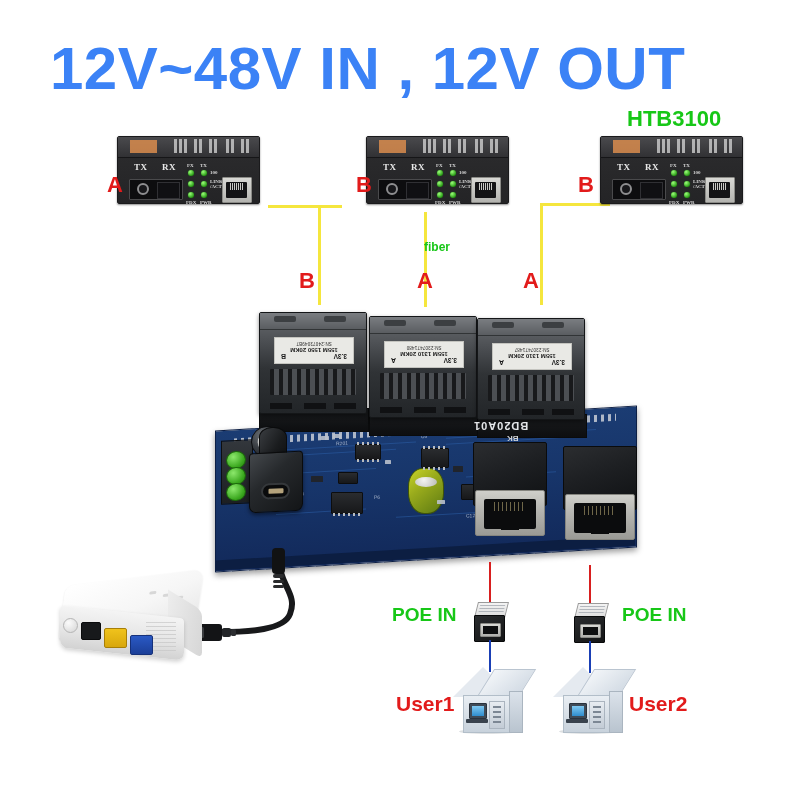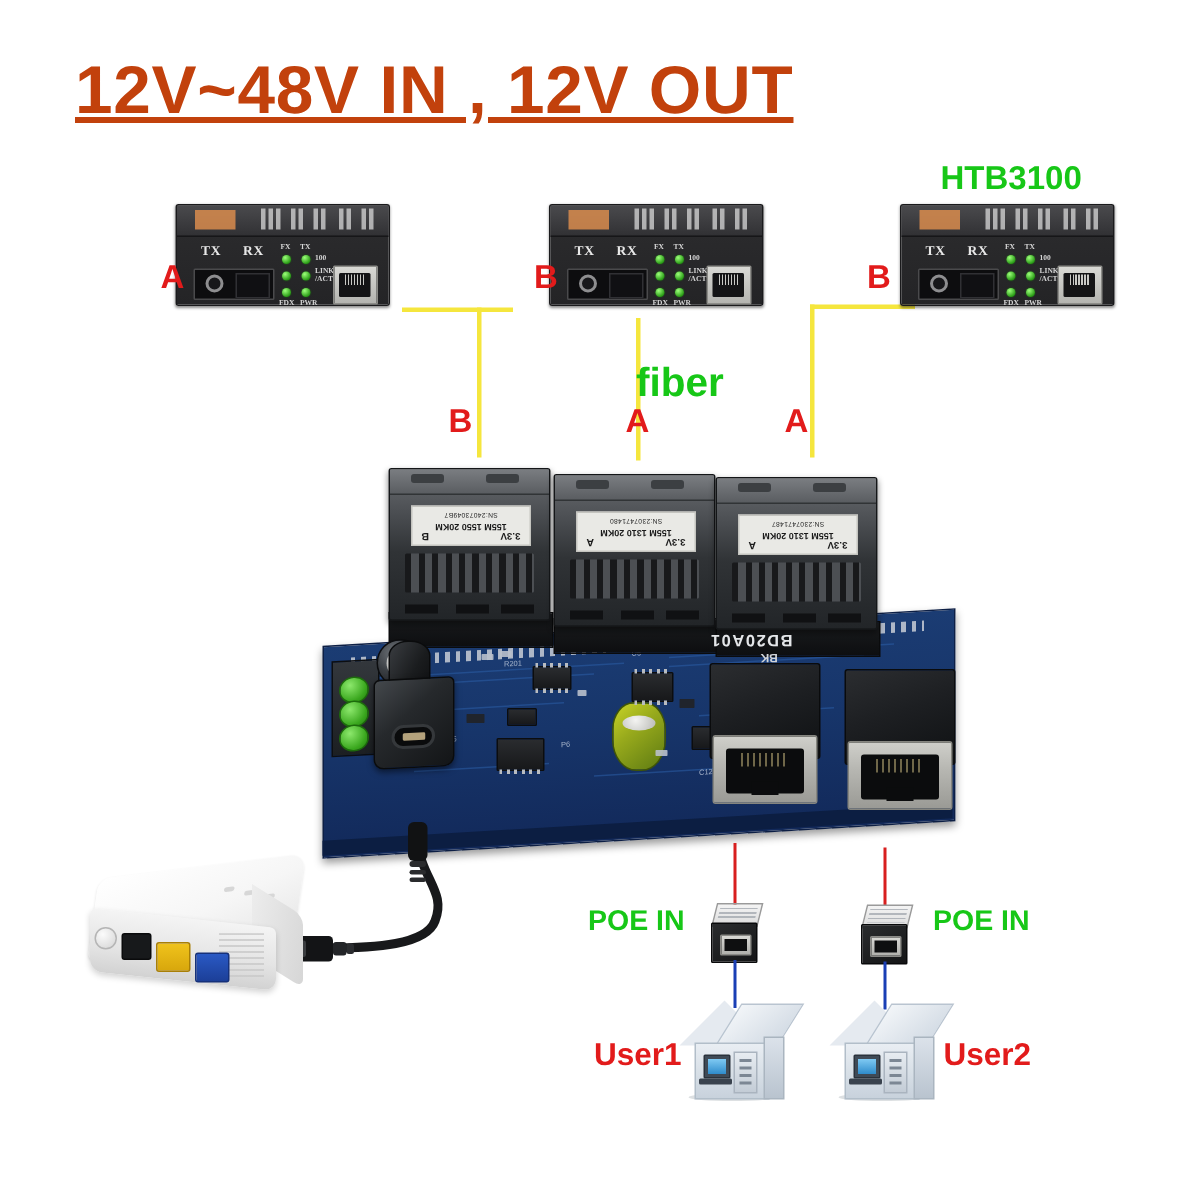--- a/index.html
+++ b/index.html
@@ -10,34 +10,33 @@
     font-family:"Liberation Sans", sans-serif;
     overflow:hidden;
     position:relative;
   }
   #stage{position:absolute;left:0;top:0;width:800px;height:800px;}
   .abs{position:absolute;}
 
   
   .title{
     left:50px;top:34px;
-    font-size:45px;font-weight:700;
-    color:#c2410c;
+    font-size:60px;font-weight:700;
+    color:#3b82f6;
     letter-spacing:0.5px;
     white-space:nowrap;
-    text-decoration:underline;
   }
   .lbl-green{
     color:#17c717;font-weight:700;white-space:nowrap;
   }
   .lbl-red{
     color:#e21b1b;font-weight:700;white-space:nowrap;
   }
   .htb{left:627px;top:106px;font-size:22px;}
-  .fiber-lbl{left:424px;top:240px;font-size:27px;}
+  .fiber-lbl{left:424px;top:240px;font-size:12px;}
   .poe1{left:392px;top:604px;font-size:19px;}
   .poe2{left:622px;top:604px;font-size:19px;}
   .outdc{left:175px;top:637px;font-size:21px;}
   .user1{left:396px;top:692px;font-size:21px;}
   .user2{left:629px;top:692px;font-size:21px;}
 
   .ab{font-size:22px;}
   .A1{left:107px;top:172px;}
   .B1{left:299px;top:268px;}
   .B2{left:578px;top:172px;}

